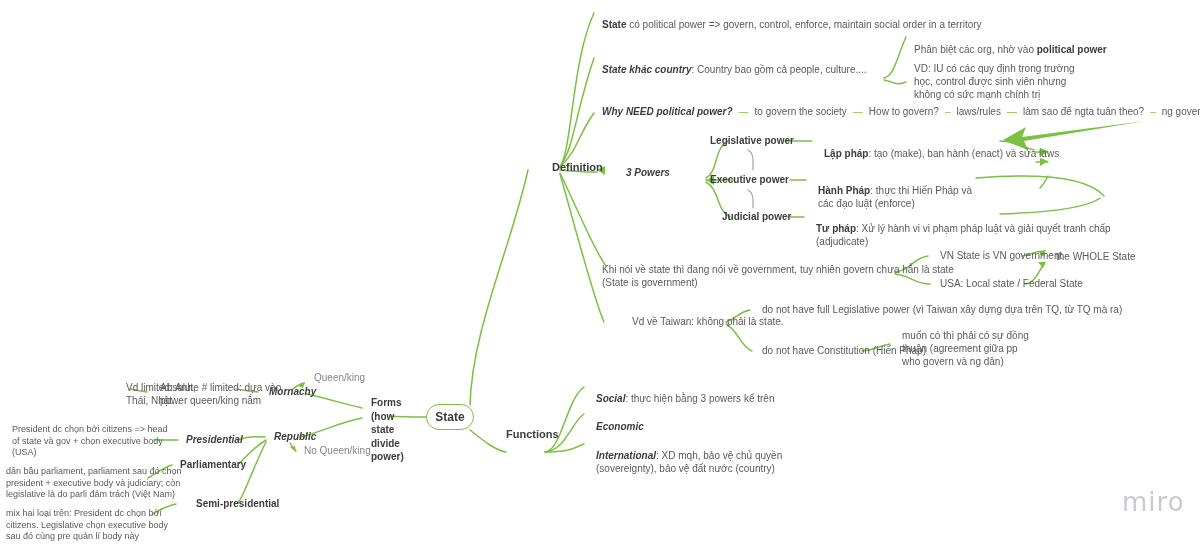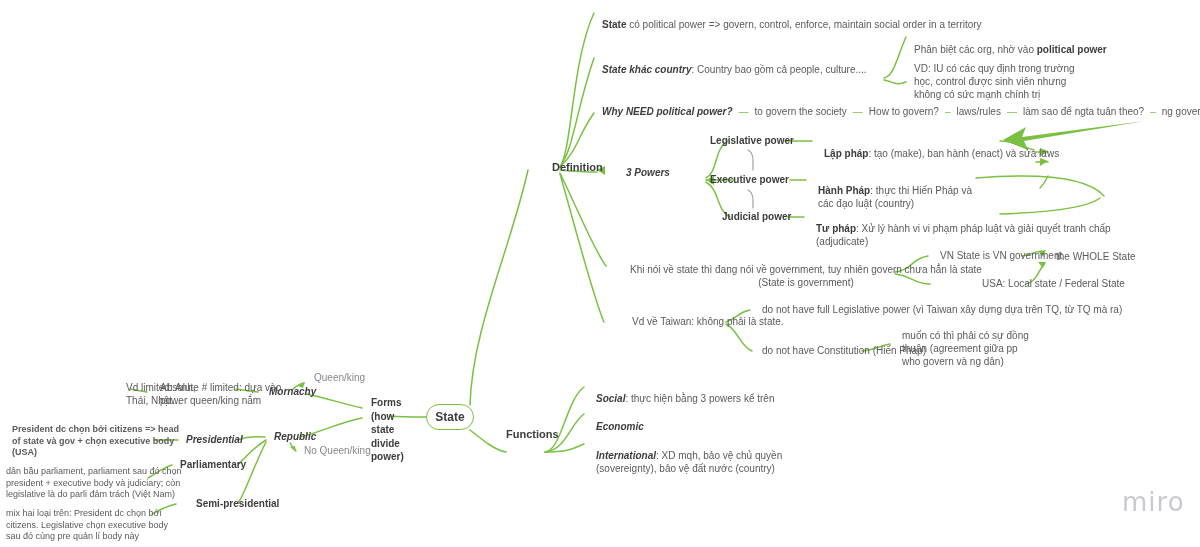--- a/index.html
+++ b/index.html
@@ -198,34 +198,34 @@
   <div class="node t-bold sz-10" style="left:702px; top:135px;">Legislative power</div>
   <div class="node t-bold sz-10" style="left:702px; top:174px;">Executive power</div>
   <div class="node t-bold sz-10" style="left:702px; top:211px;margin-left:12px;">Judicial power</div>
 
   <div class="node sz-10 t-plain" style="left:816px; top:135px;">
     <b class="inline">Lập pháp</b><span>: tạo (make), ban hành (enact) và sửa laws</span>
   </div>
 
   <div class="node sz-10 t-plain" style="left:810px; top:172px;">
     <b class="inline">Hành Pháp</b><span>: thực thi Hiến Pháp và
-các đạo luật (country)</span>
+các đạo luật (enforce)</span>
   </div>
 
   <div class="node sz-10 t-plain" style="left:808px; top:210px;">
     <b class="inline">Tư pháp</b><span>: Xử lý hành vi vi phạm pháp luật và giải quyết tranh chấp
 (adjudicate)</span>
   </div>
 
 
-  <div class="node sz-10 t-plain" style="left:622px; top:264px;text-align:center;">Khi nói về state thì đang nói về government, tuy nhiên govern chưa hẳn là state
+  <div class="node sz-10 t-plain" style="left:594px; top:264px;">Khi nói về state thì đang nói về government, tuy nhiên govern chưa hẳn là state
 (State is government)</div>
 
   <div class="node sz-10 t-plain" style="left:932px; top:250px;">VN State is VN government</div>
-  <div class="node sz-10 t-plain" style="left:932px; top:278px;margin-left:42px;">USA: Local state / Federal State</div>
+  <div class="node sz-10 t-plain" style="left:932px; top:278px;">USA: Local state / Federal State</div>
   <div class="node sz-10 t-plain" style="left:1048px; top:251px;">the WHOLE State</div>
 
   <div class="node sz-10 t-plain" style="left:624px; top:316px;">Vd về Taiwan: không phải là state.</div>
   <div class="node sz-10 t-plain" style="left:754px; top:304px;">do not have full Legislative power (vì Taiwan xây dựng dựa trên TQ, từ TQ mà ra)</div>
   <div class="node sz-10 t-plain" style="left:754px; top:345px;">do not have Constitution (Hiến Pháp)</div>
   <div class="node sz-10 t-plain" style="left:894px; top:330px;">muốn có thì phải có sự đồng
 thuận (agreement giữa pp
 who govern và ng dân)</div>
 
   <div class="node sz-10 t-plain" style="left:588px; top:380px;">
@@ -245,21 +245,21 @@
   <div class="node sz-10 t-gray" style="left:306px; top:372px;">Queen/king</div>
   <div class="node sz-10 t-plain" style="left:152px; top:382px;">Absolute # limited: dựa vào
 power queen/king nắm</div>
   <div class="node sz-10 t-plain" style="left:80px; top:382px;margin-left:38px;">Vd limited: Anh,
 Thái, Nhật...</div>
 
   <div class="node t-bi sz-10" style="left:266px; top:431px;">Republic</div>
   <div class="node sz-10 t-gray" style="left:296px; top:445px;">No Queen/king</div>
 
   <div class="node t-bold sz-10" style="left:178px; top:434px;font-style:italic;">Presidential</div>
-  <div class="node sz-9 t-plain" style="left:12px; top:424px;font-weight:bold;">President dc chọn bởi citizens =&gt; head
+  <div class="node sz-9 t-plain" style="left:12px; top:424px;">President dc chọn bởi citizens =&gt; head
 of state và gov + chọn executive body
 (USA)</div>
 
   <div class="node t-bold sz-10" style="left:172px; top:459px;">Parliamentary</div>
   <div class="node sz-9 t-plain" style="left:6px; top:466px;">dân bầu parliament, parliament sau đó chọn
 president + executive body và judiciary; còn
 legislative là do parli đảm trách (Việt Nam)</div>
 
   <div class="node t-bold sz-10" style="left:188px; top:498px;text-align:right;">Semi-presidential</div>
   <div class="node sz-9 t-plain" style="left:6px; top:508px;">mix hai loại trên: President dc chọn bởi

